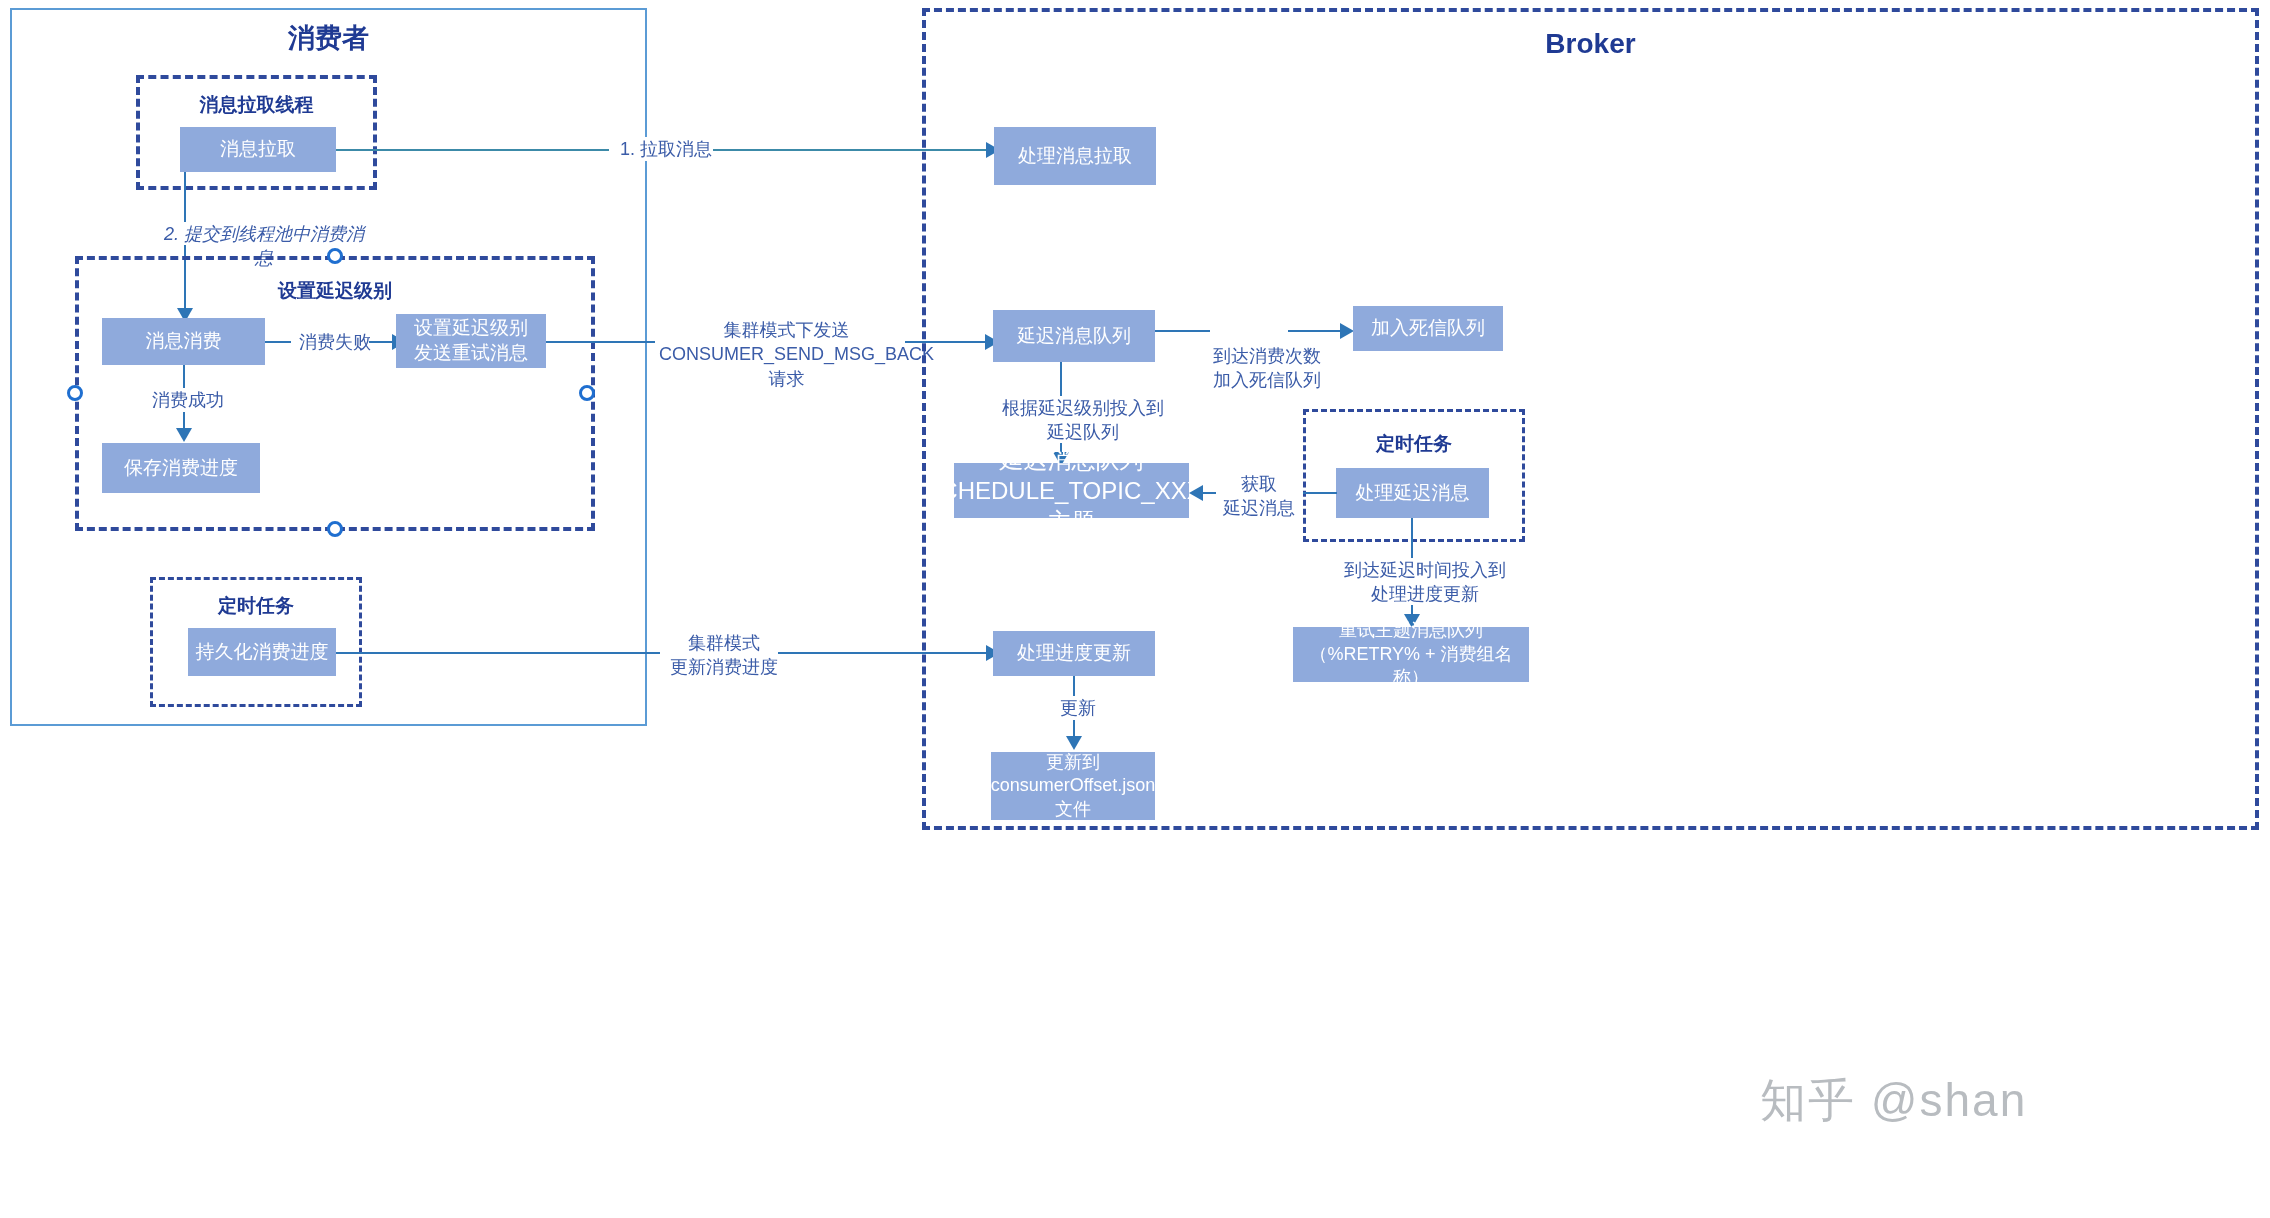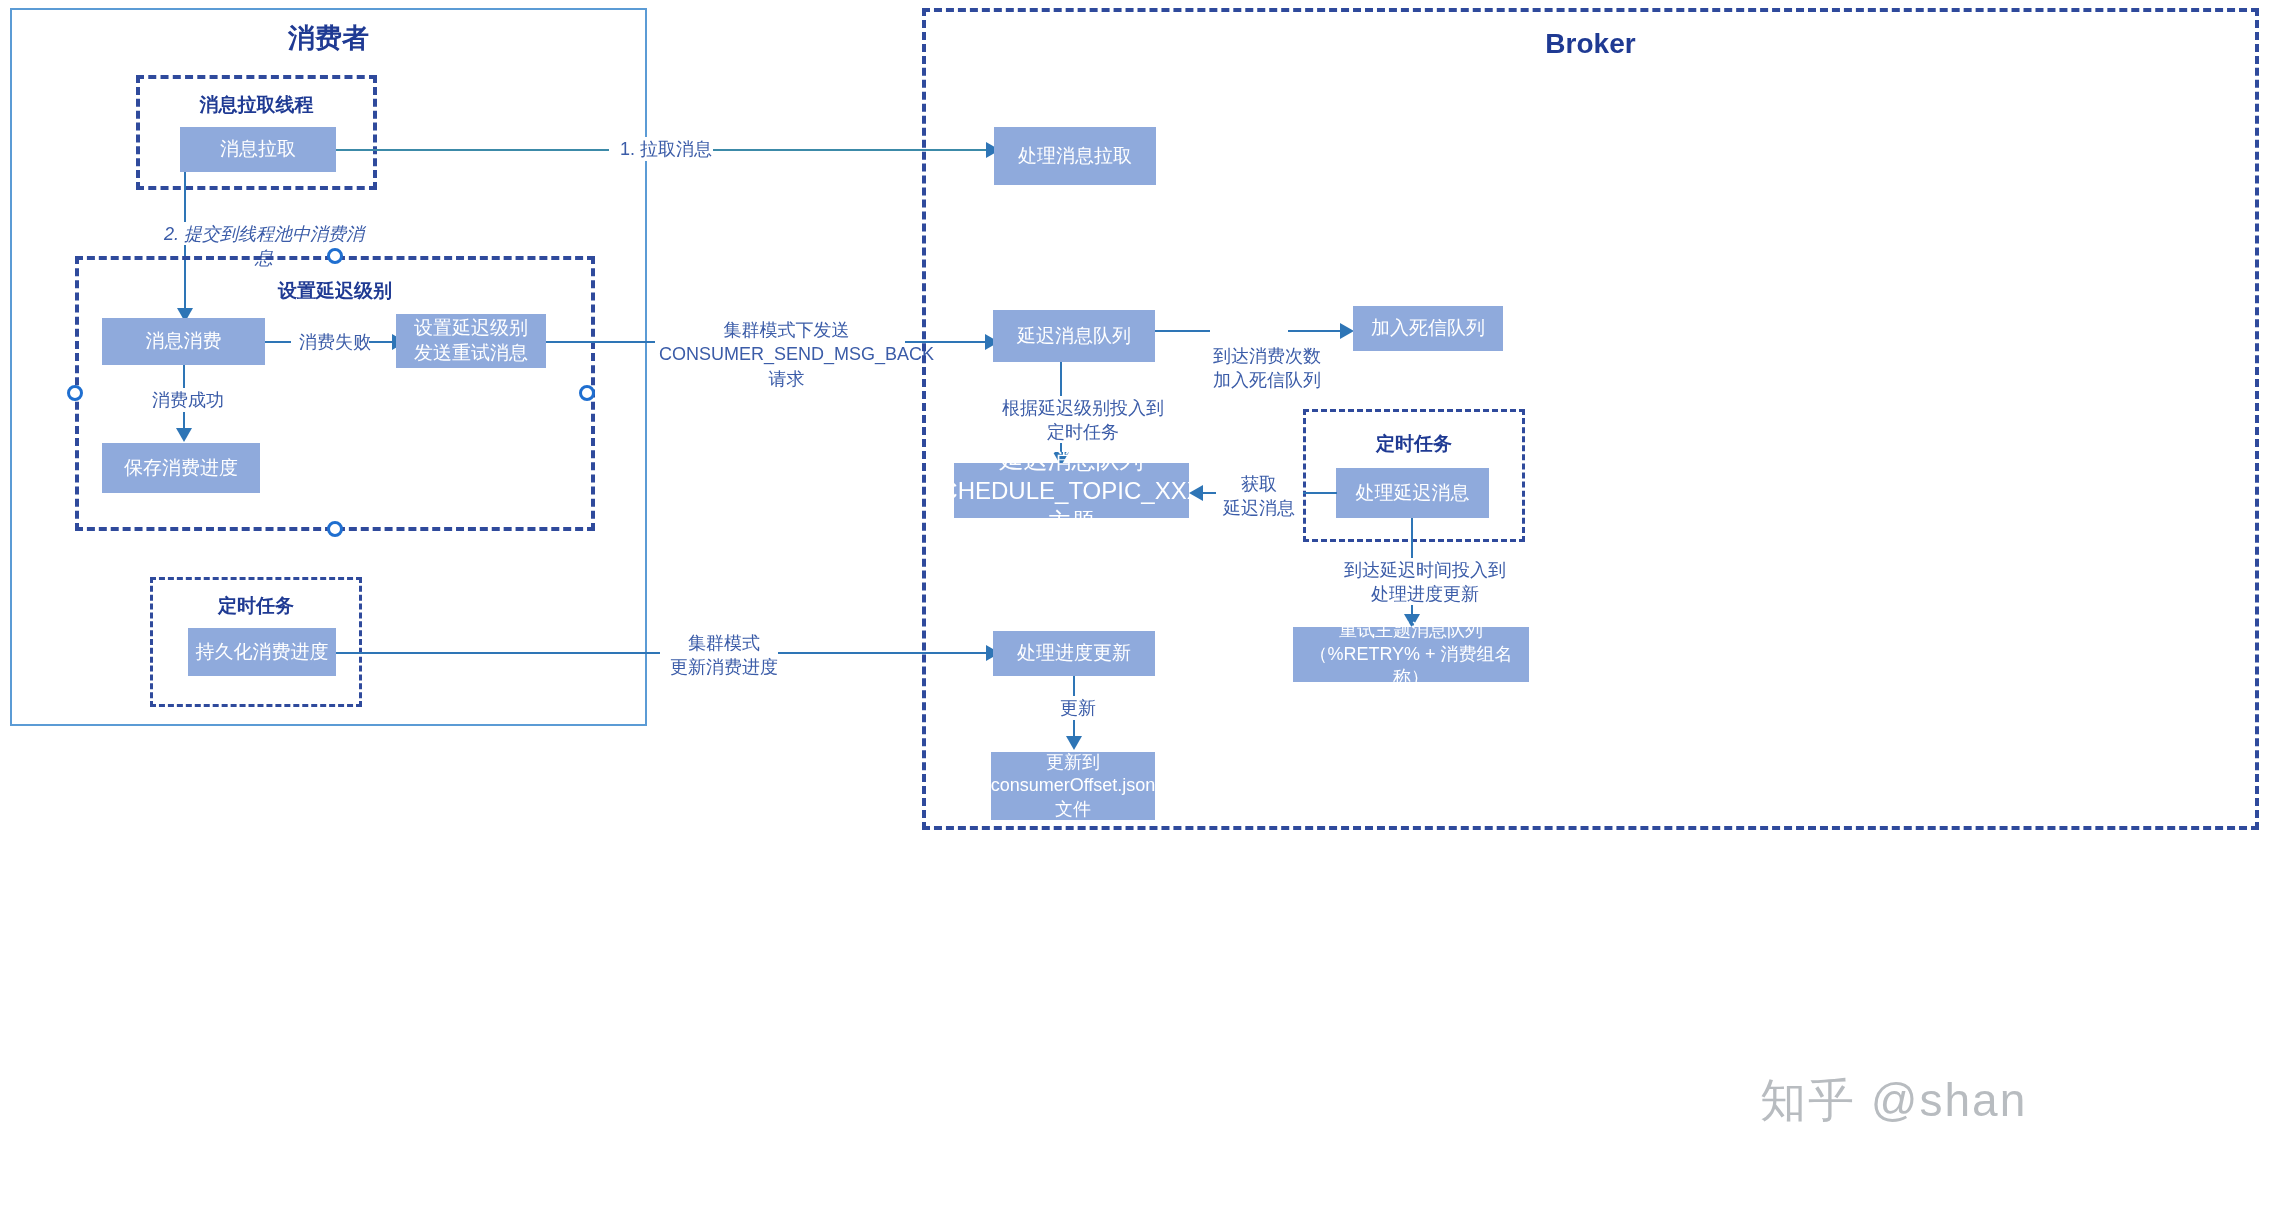--- a/index.html
+++ b/index.html
@@ -205,21 +205,21 @@
   <div class="ln h" style="left:1155px;top:330px;width:55px;"></div>
   <div class="elabel" style="left:1183px;top:312px;width:160px;margin-top:32px;">到达消费次数
 加入死信队列</div>
   <div class="ln h" style="left:1288px;top:330px;width:54px;"></div>
   <div class="arrow right" style="left:1340px;top:323px;"></div>
 
   <div class="node" style="left:1353px;top:306px;width:150px;height:45px;">加入死信队列</div>
 
   <div class="ln v" style="left:1060px;top:362px;height:34px;"></div>
   <div class="elabel" style="left:995px;top:396px;width:168px;">根据延迟级别投入到
-定时任务</div>
+延迟队列</div>
   <div class="ln v" style="left:1060px;top:443px;height:16px;"></div>
   <div class="arrow down" style="left:1053px;top:452px;"></div>
 
   <div class="node" style="left:954px;top:463px;width:235px;height:55px;font-size:24px;">延迟消息队列
 SCHEDULE_TOPIC_XXXX主题</div>
 
   <div class="frame-dashed" style="left:1303px;top:409px;width:222px;height:133px;"></div>
   <div class="title-sub" style="left:1303px;top:431px;width:222px;">定时任务</div>
   <div class="node" style="left:1336px;top:468px;width:153px;height:50px;">处理延迟消息</div>
 

